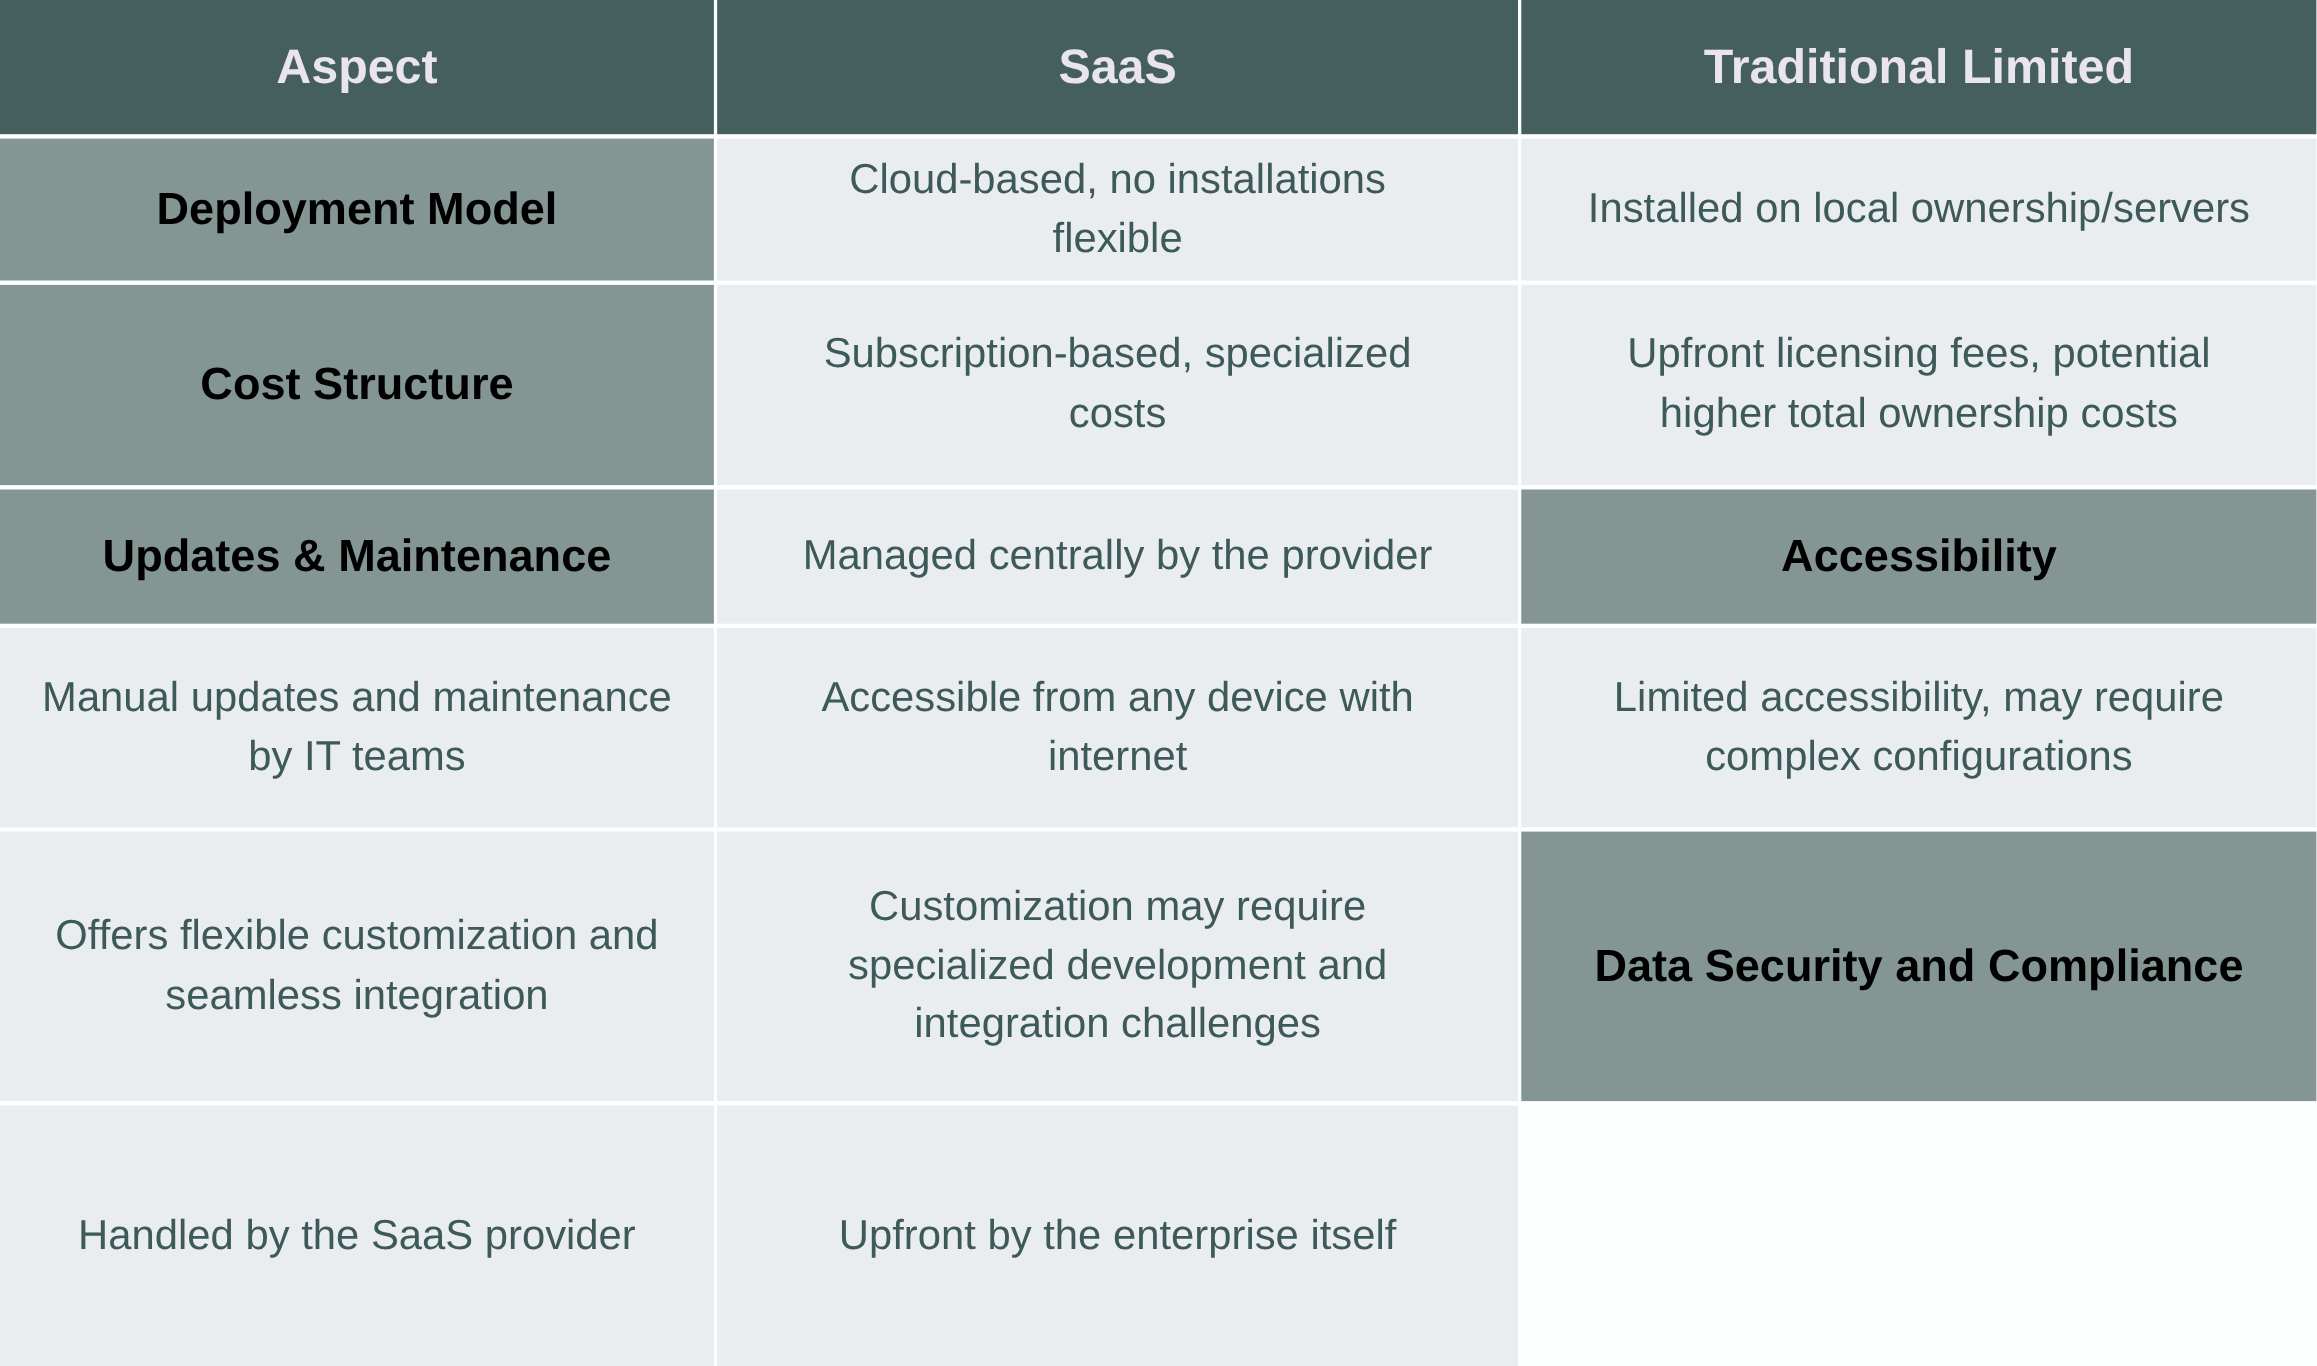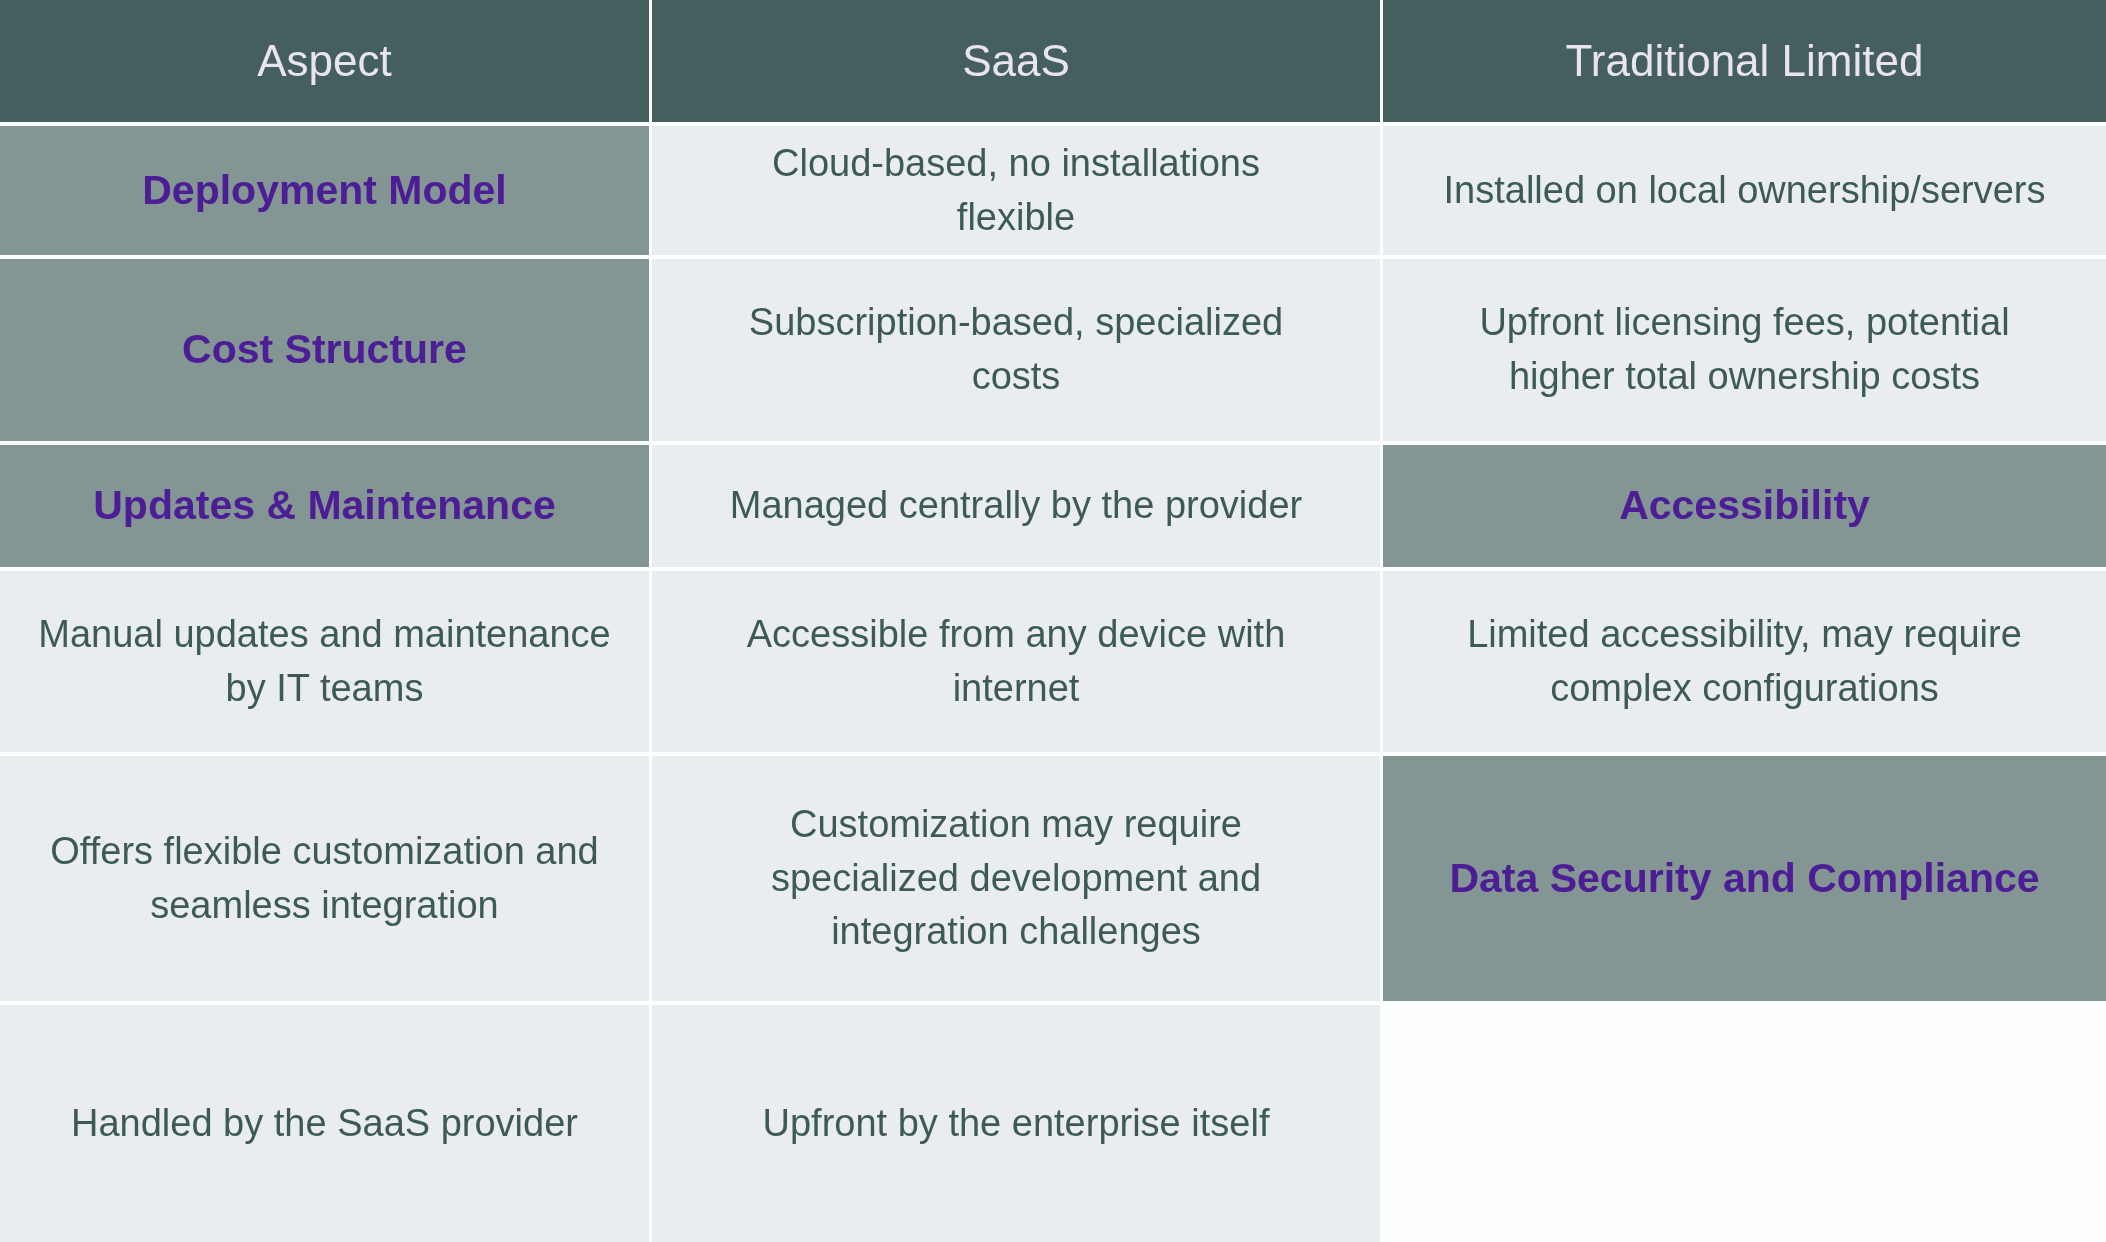--- a/index.html
+++ b/index.html
@@ -27,26 +27,26 @@
     display: flex;
     align-items: center;
     justify-content: center;
     text-align: center;
     box-sizing: border-box;
     white-space: pre-line;
   }
   .th {
     background: #445f5e;
     color: #e9e4ed;
-    font-weight: normal;
+    font-weight: bold;
     font-size: 44px;
   }
   .aspect {
     background: #839693;
-    color: #4c1d95;
+    color: #000000;
     font-weight: bold;
     font-size: 41px;
     padding: 0 6px;
     line-height: 1.3;
   }
   .value {
     background: #e9edf0;
     color: #3e5a58;
     font-size: 38px;
     line-height: 1.42;

